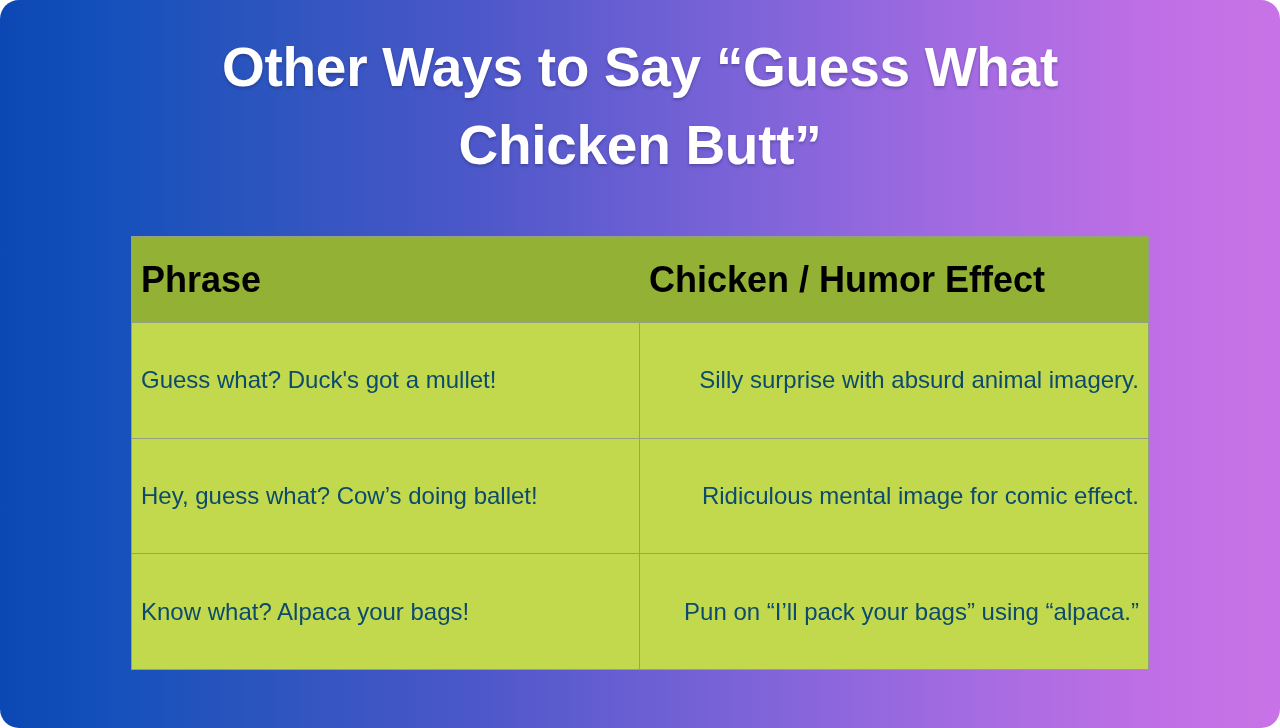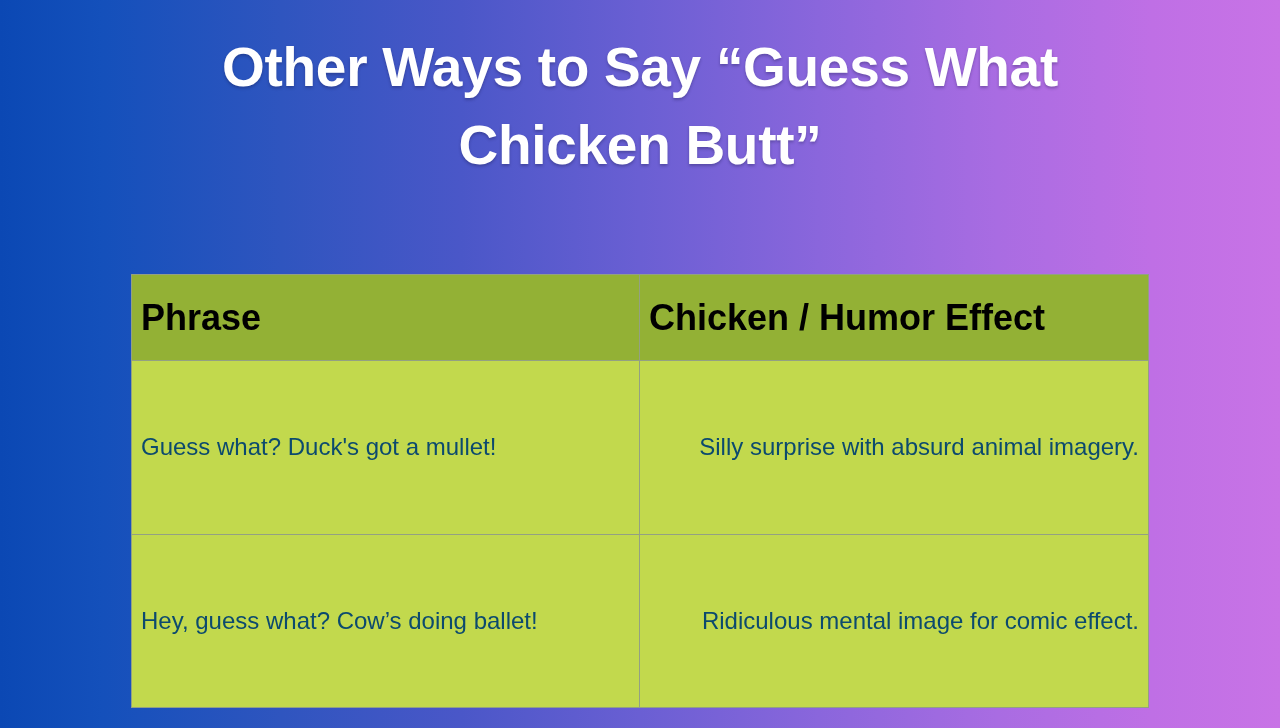--- a/index.html
+++ b/index.html
@@ -22,20 +22,21 @@
                 #0b48b4 0%,
                 #1450bb 8%,
                 #2f55bf 22%,
                 #4a57c8 36%,
                 #6a5fd3 50%,
                 #8a66dc 64%,
                 #a96ce2 78%,
                 #bf6fe5 90%,
                 #c873e6 100%);
     box-sizing: border-box;
+    border-radius: 19px;
   }
 
   #title {
     position: absolute;
     left: 100px;
     top: 28px;
     width: 1080px;
     text-align: center;
     color: #ffffff;
     font-family: "Liberation Sans", sans-serif;
@@ -54,21 +55,20 @@
     width: 1017px;
     height: 434px;
   }
 
   table.phrase-table {
     width: 100%;
     height: 100%;
     border-collapse: collapse;
     table-layout: fixed;
     border: 1px solid #9aa87f;
-    margin-top: 38px;
   }
 
   table.phrase-table col.col-phrase  { width: 508px; }
   table.phrase-table col.col-meaning { width: 509px; }
 
   table.phrase-table th,
   table.phrase-table td {
     border: 1px solid #93a083;
     text-align: left;
     vertical-align: middle;
@@ -128,17 +128,21 @@
       </thead>
       <tbody>
         <tr>
           <td class="cell-phrase">Guess what? Duck's got a mullet!</td>
           <td class="cell-meaning">Silly surprise with absurd animal imagery.</td>
         </tr>
         <tr>
           <td class="cell-phrase">Hey, guess what? Cow’s doing ballet!</td>
           <td class="cell-meaning">Ridiculous mental image for comic effect.</td>
         </tr>
+        <tr>
+          <td class="cell-phrase">Know what? Alpaca your bags!</td>
+          <td class="cell-meaning">Pun on “I’ll pack your bags” using “alpaca.”</td>
+        </tr>
       </tbody>
     </table>
   </div>
 
 </div>
 
 </body></html>

